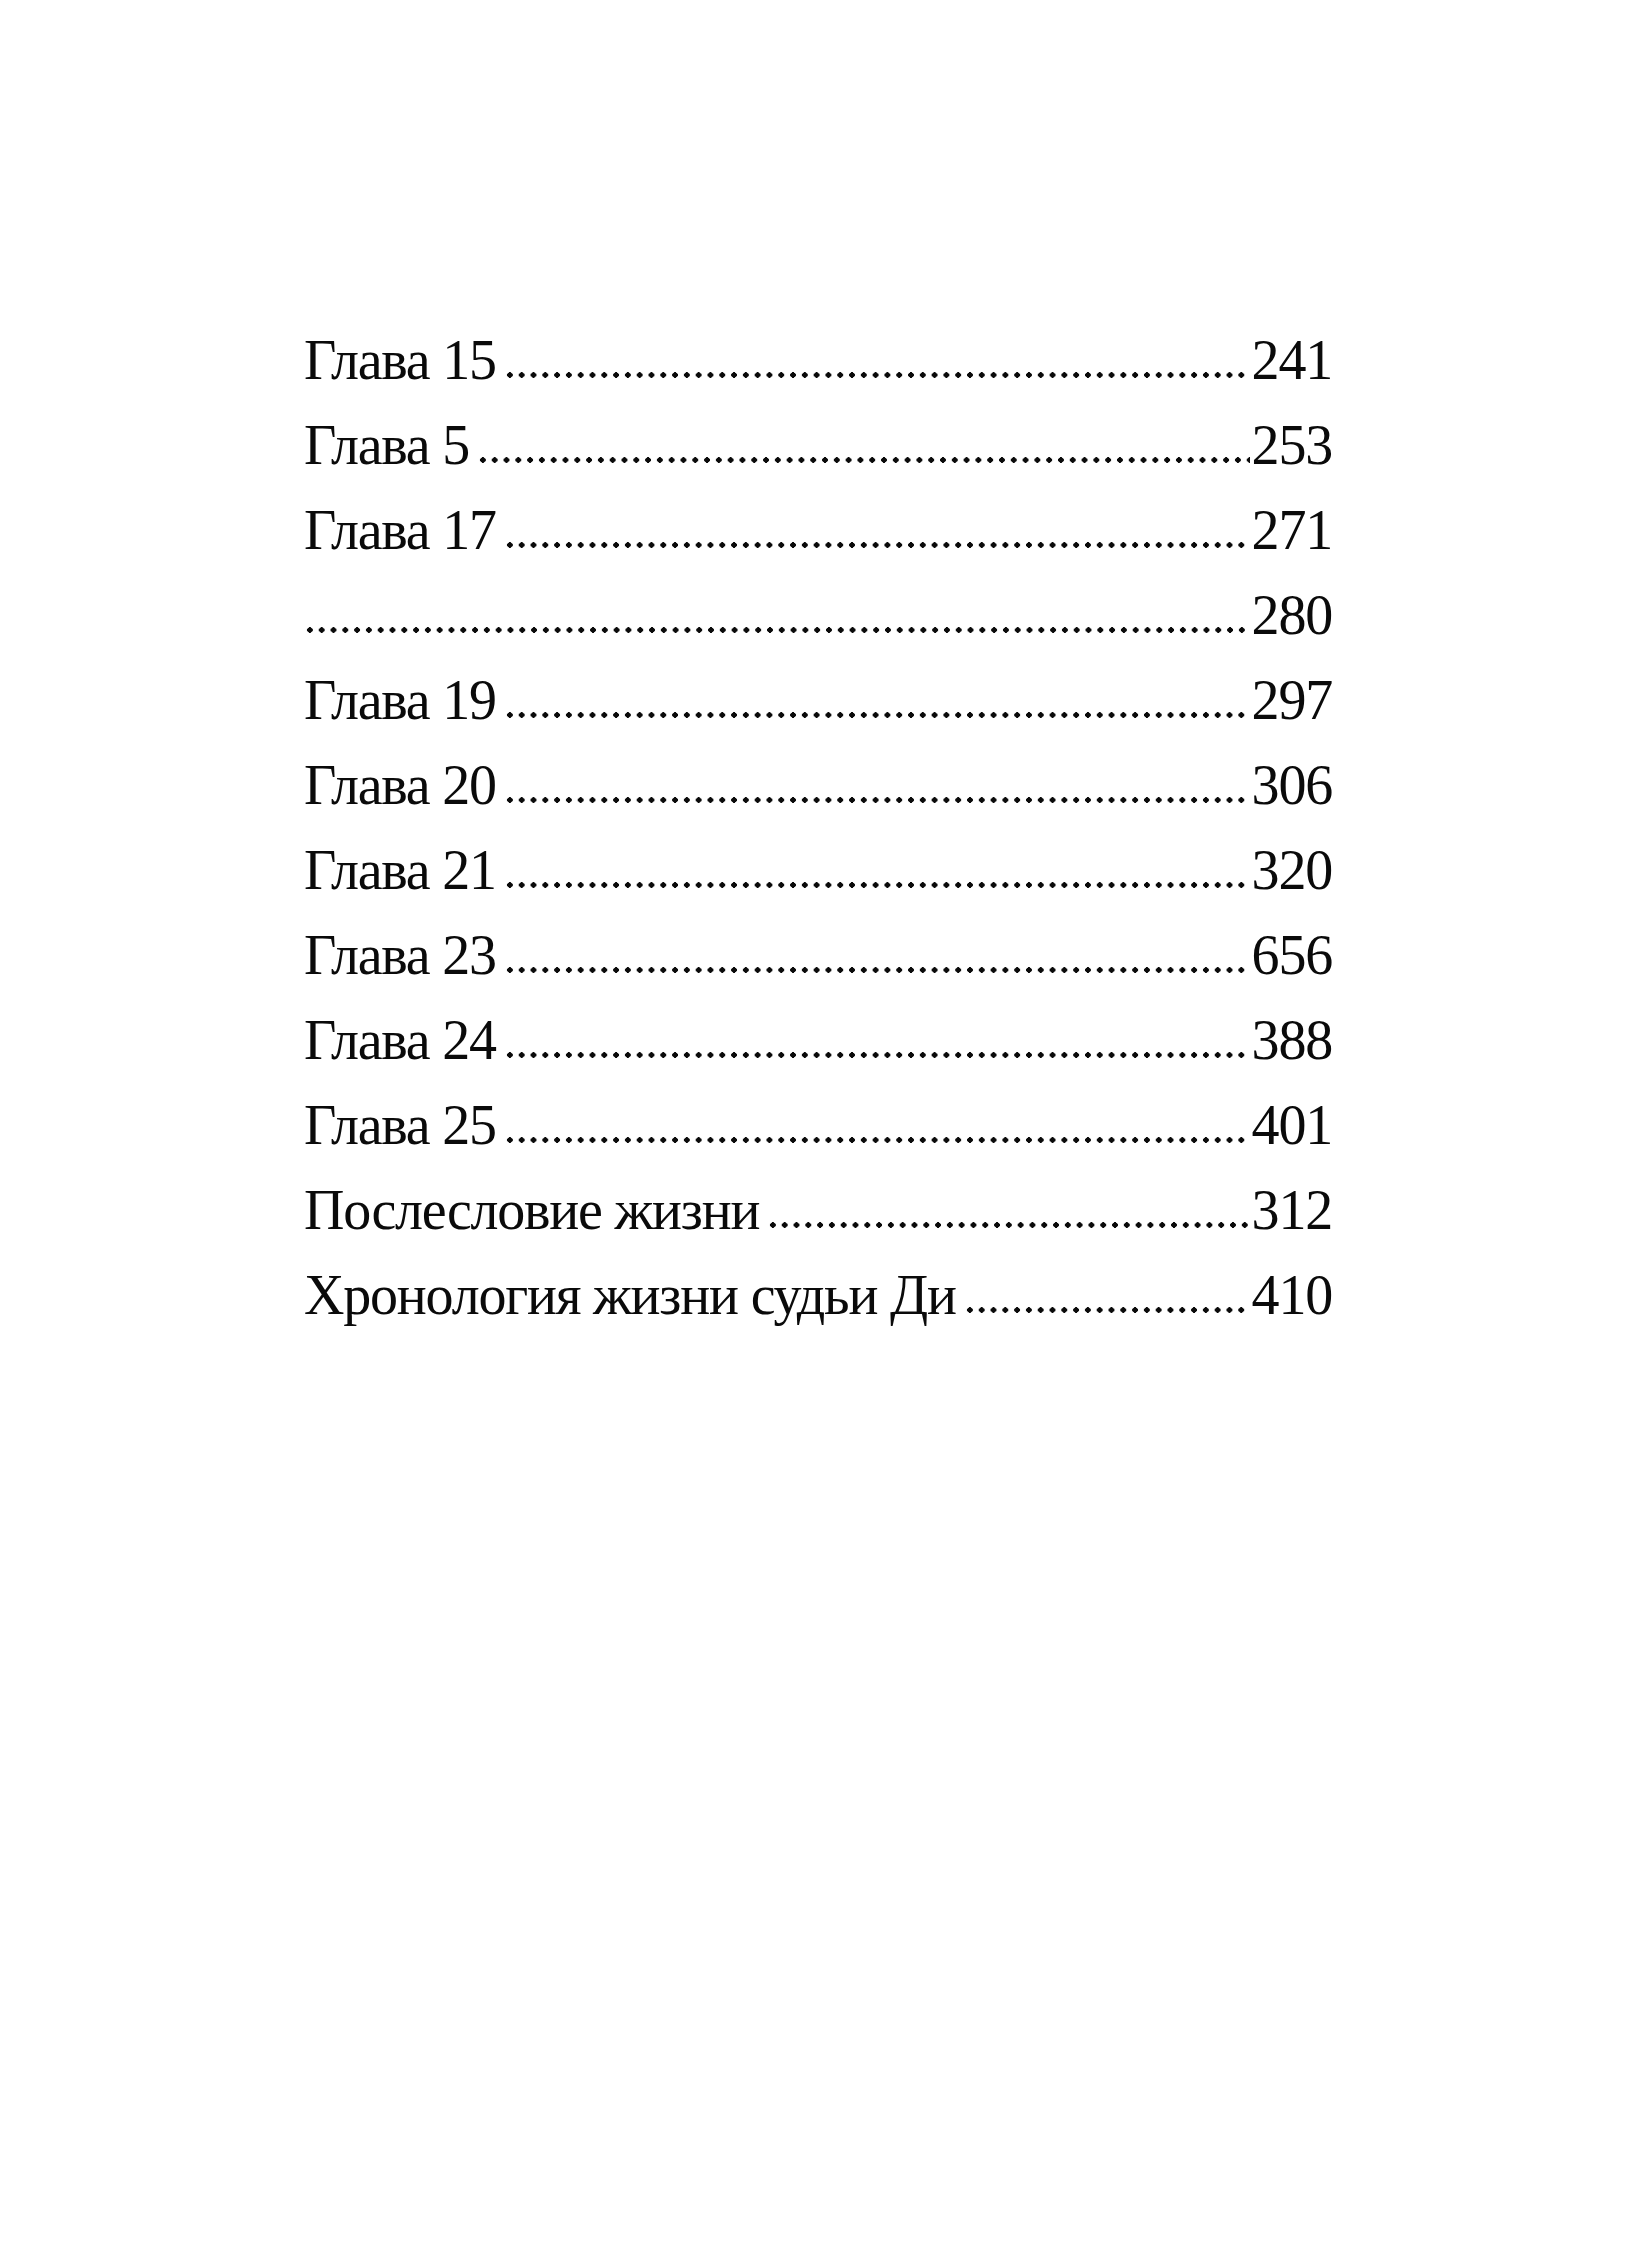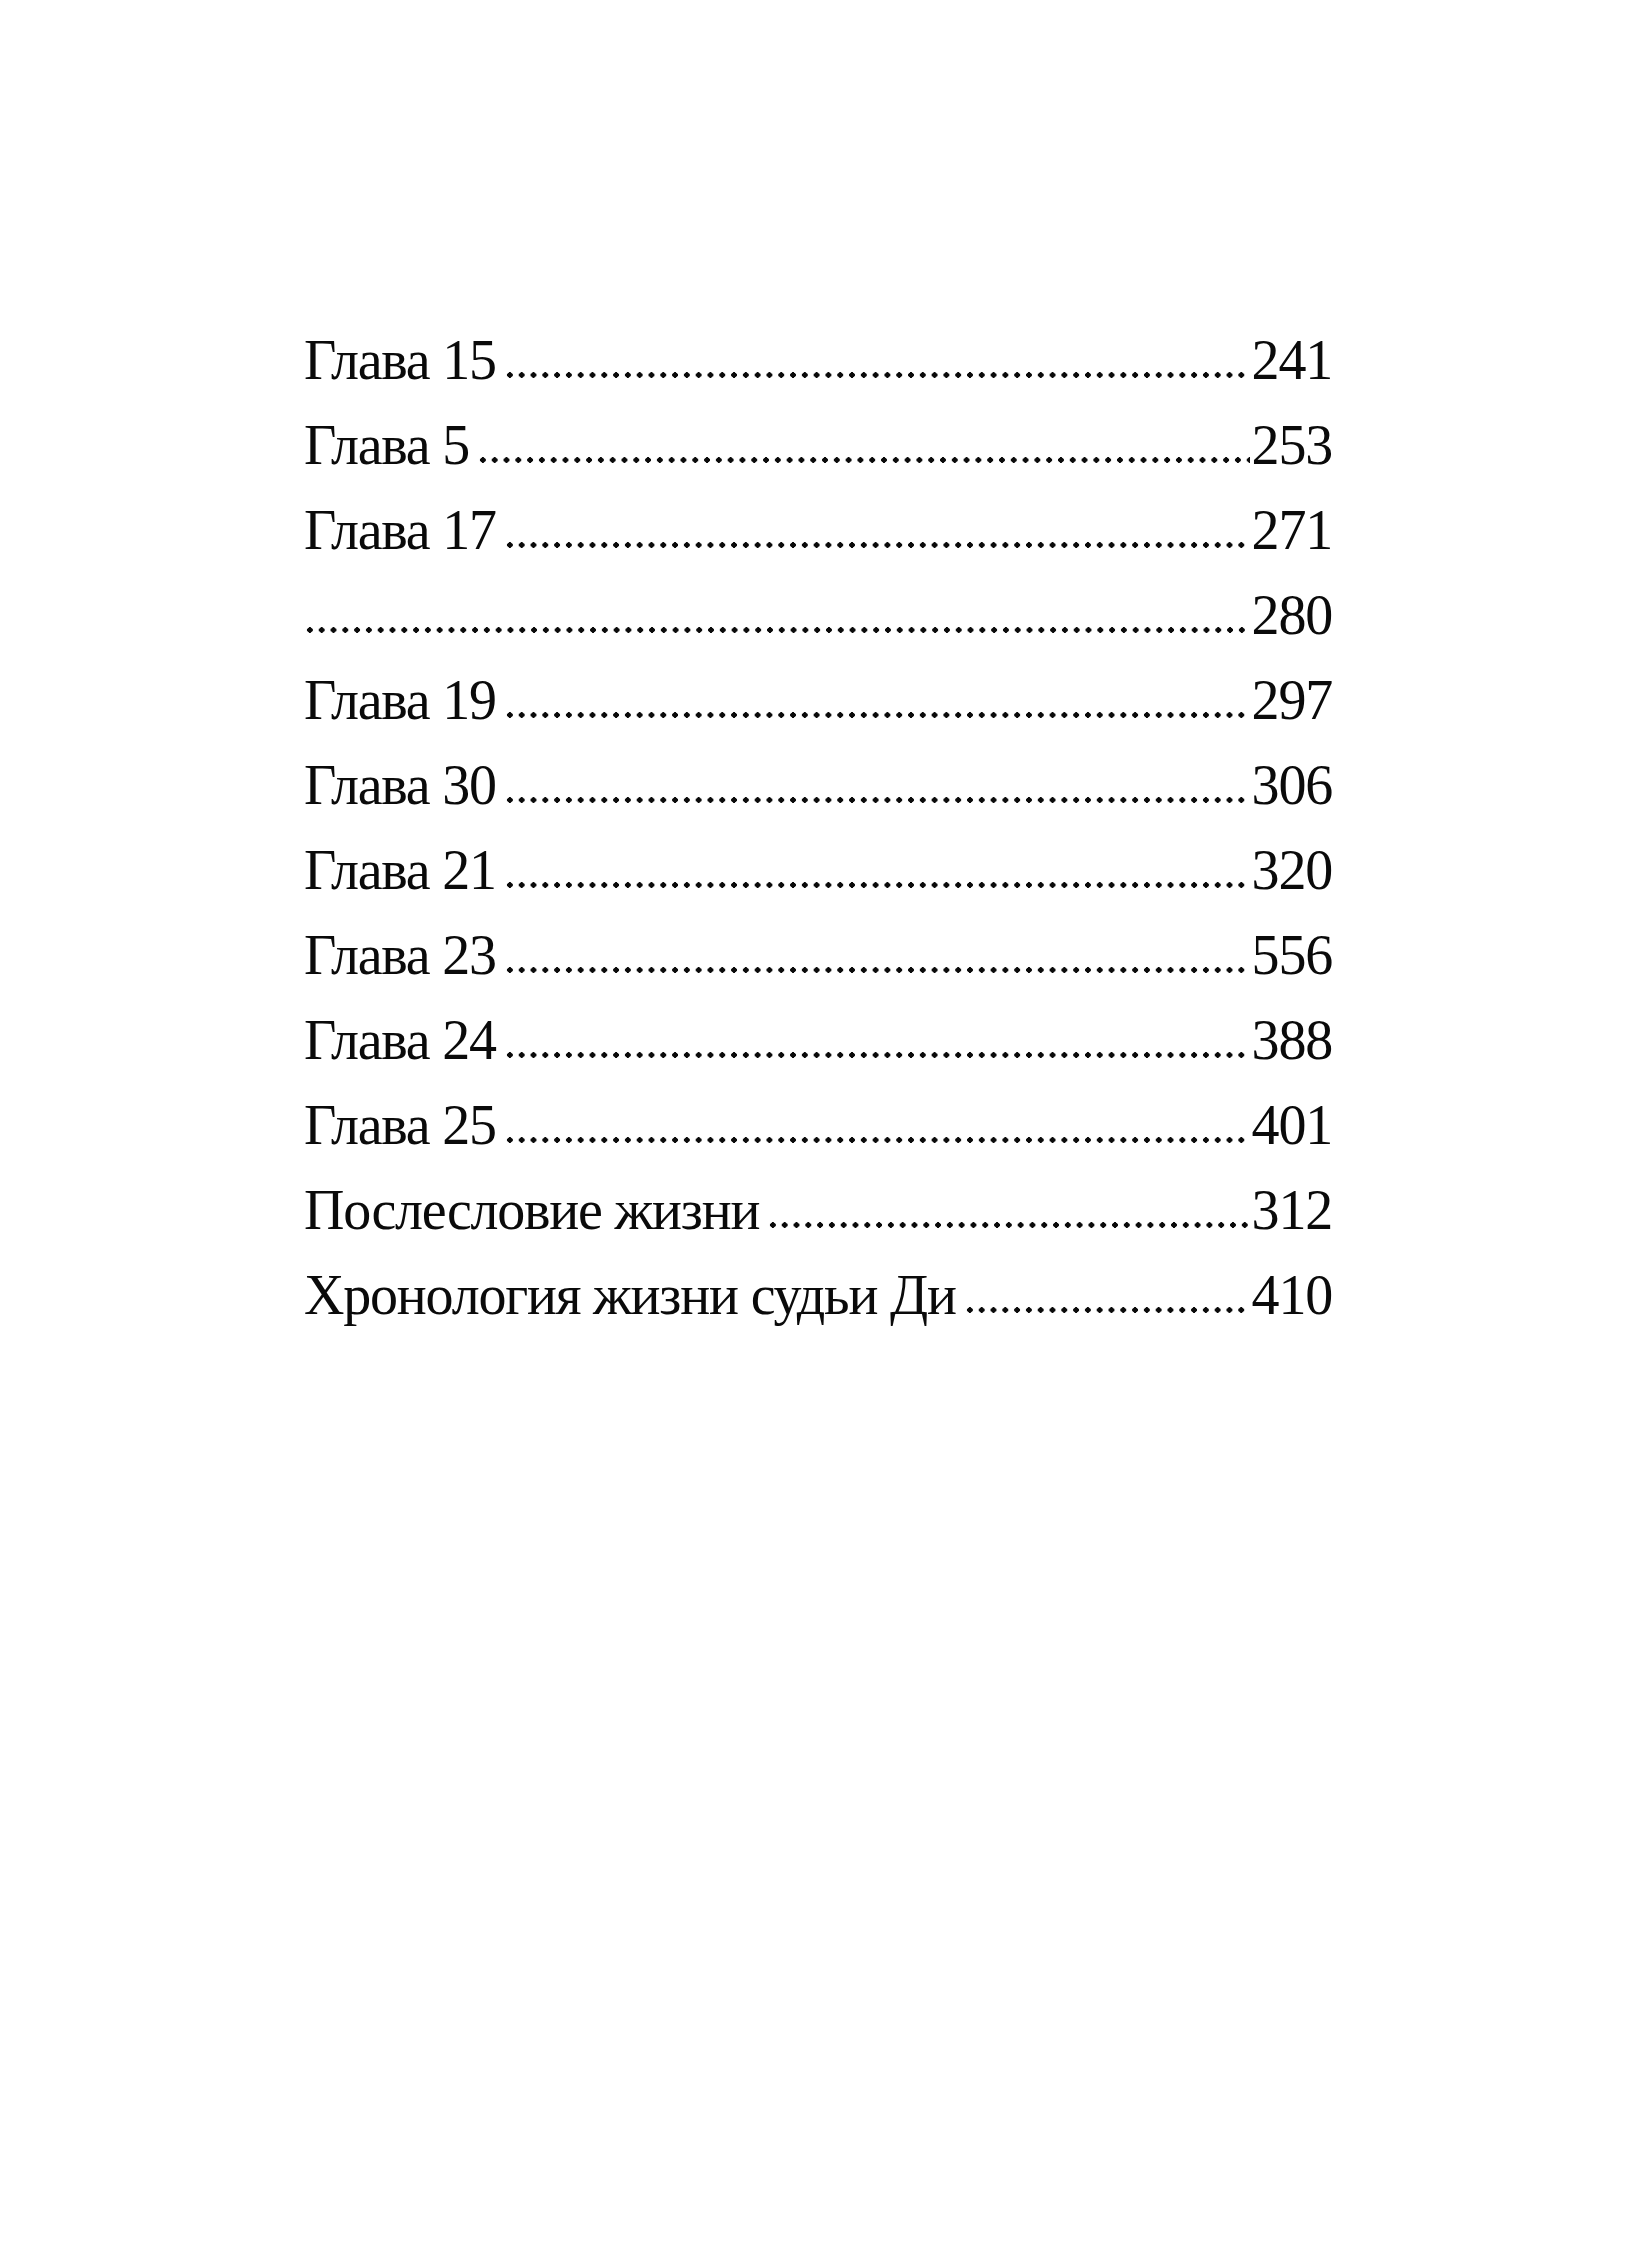--- a/index.html
+++ b/index.html
@@ -75,33 +75,33 @@
   <div class="toc-row">
     <span class="toc-leader"></span>
     <span class="toc-page">280</span>
   </div>
   <div class="toc-row">
     <span class="toc-title">Глава 19</span>
     <span class="toc-leader"></span>
     <span class="toc-page">297</span>
   </div>
   <div class="toc-row">
-    <span class="toc-title">Глава 30</span>
+    <span class="toc-title">Глава 20</span>
     <span class="toc-leader"></span>
     <span class="toc-page">306</span>
   </div>
   <div class="toc-row">
     <span class="toc-title">Глава 21</span>
     <span class="toc-leader"></span>
     <span class="toc-page">320</span>
   </div>
   <div class="toc-row">
     <span class="toc-title">Глава 23</span>
     <span class="toc-leader"></span>
-    <span class="toc-page">556</span>
+    <span class="toc-page">656</span>
   </div>
   <div class="toc-row">
     <span class="toc-title">Глава 24</span>
     <span class="toc-leader"></span>
     <span class="toc-page">388</span>
   </div>
   <div class="toc-row">
     <span class="toc-title">Глава 25</span>
     <span class="toc-leader"></span>
     <span class="toc-page">401</span>

